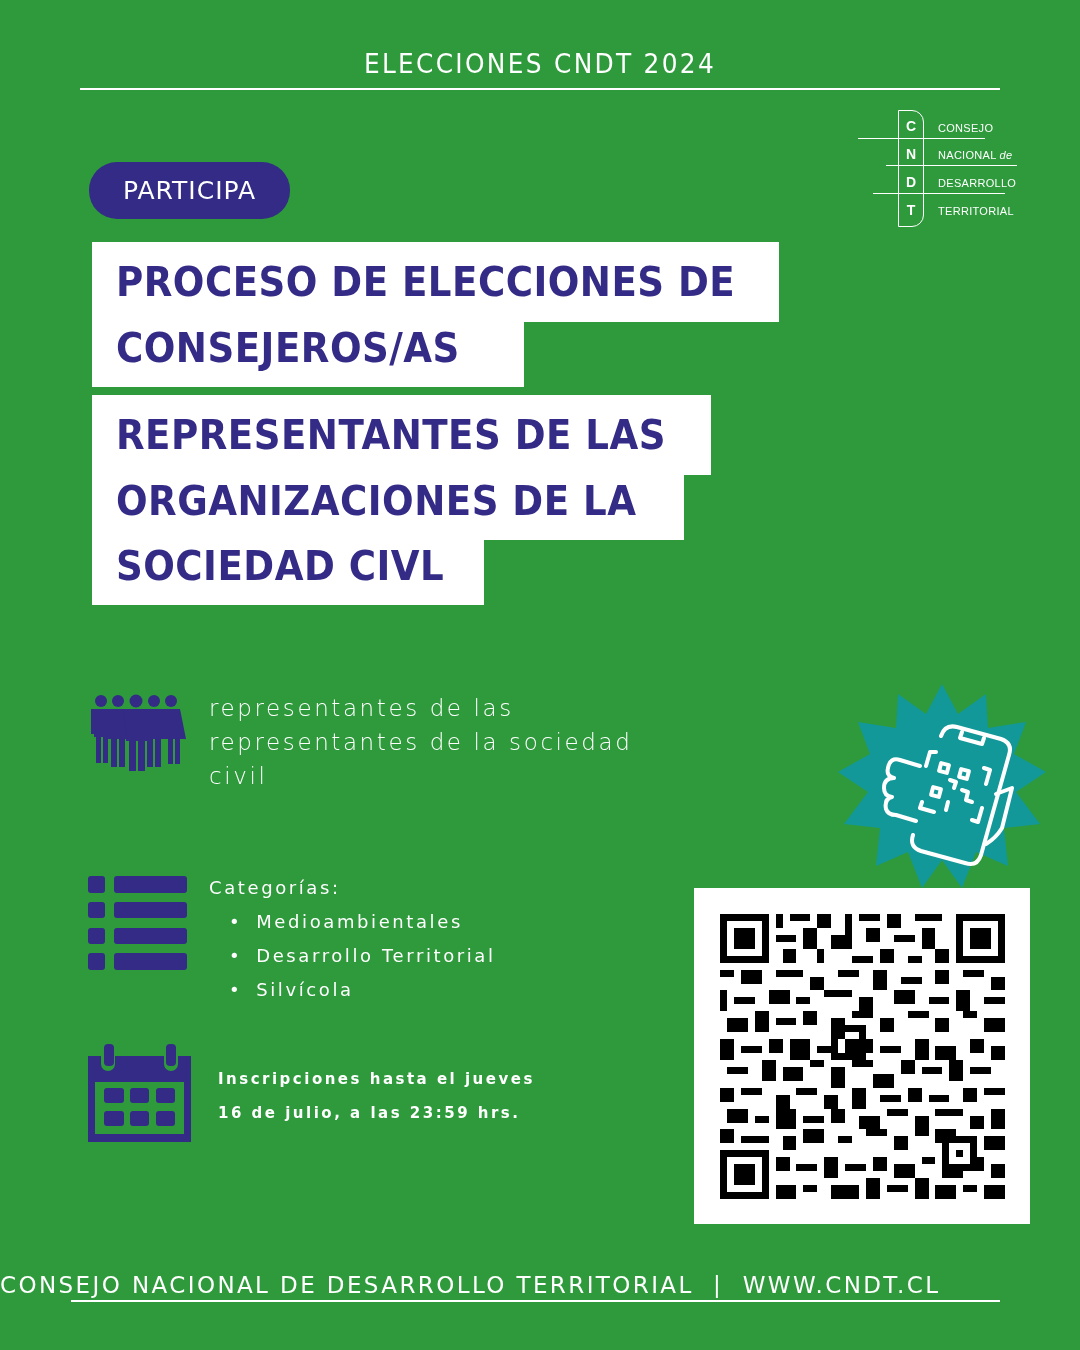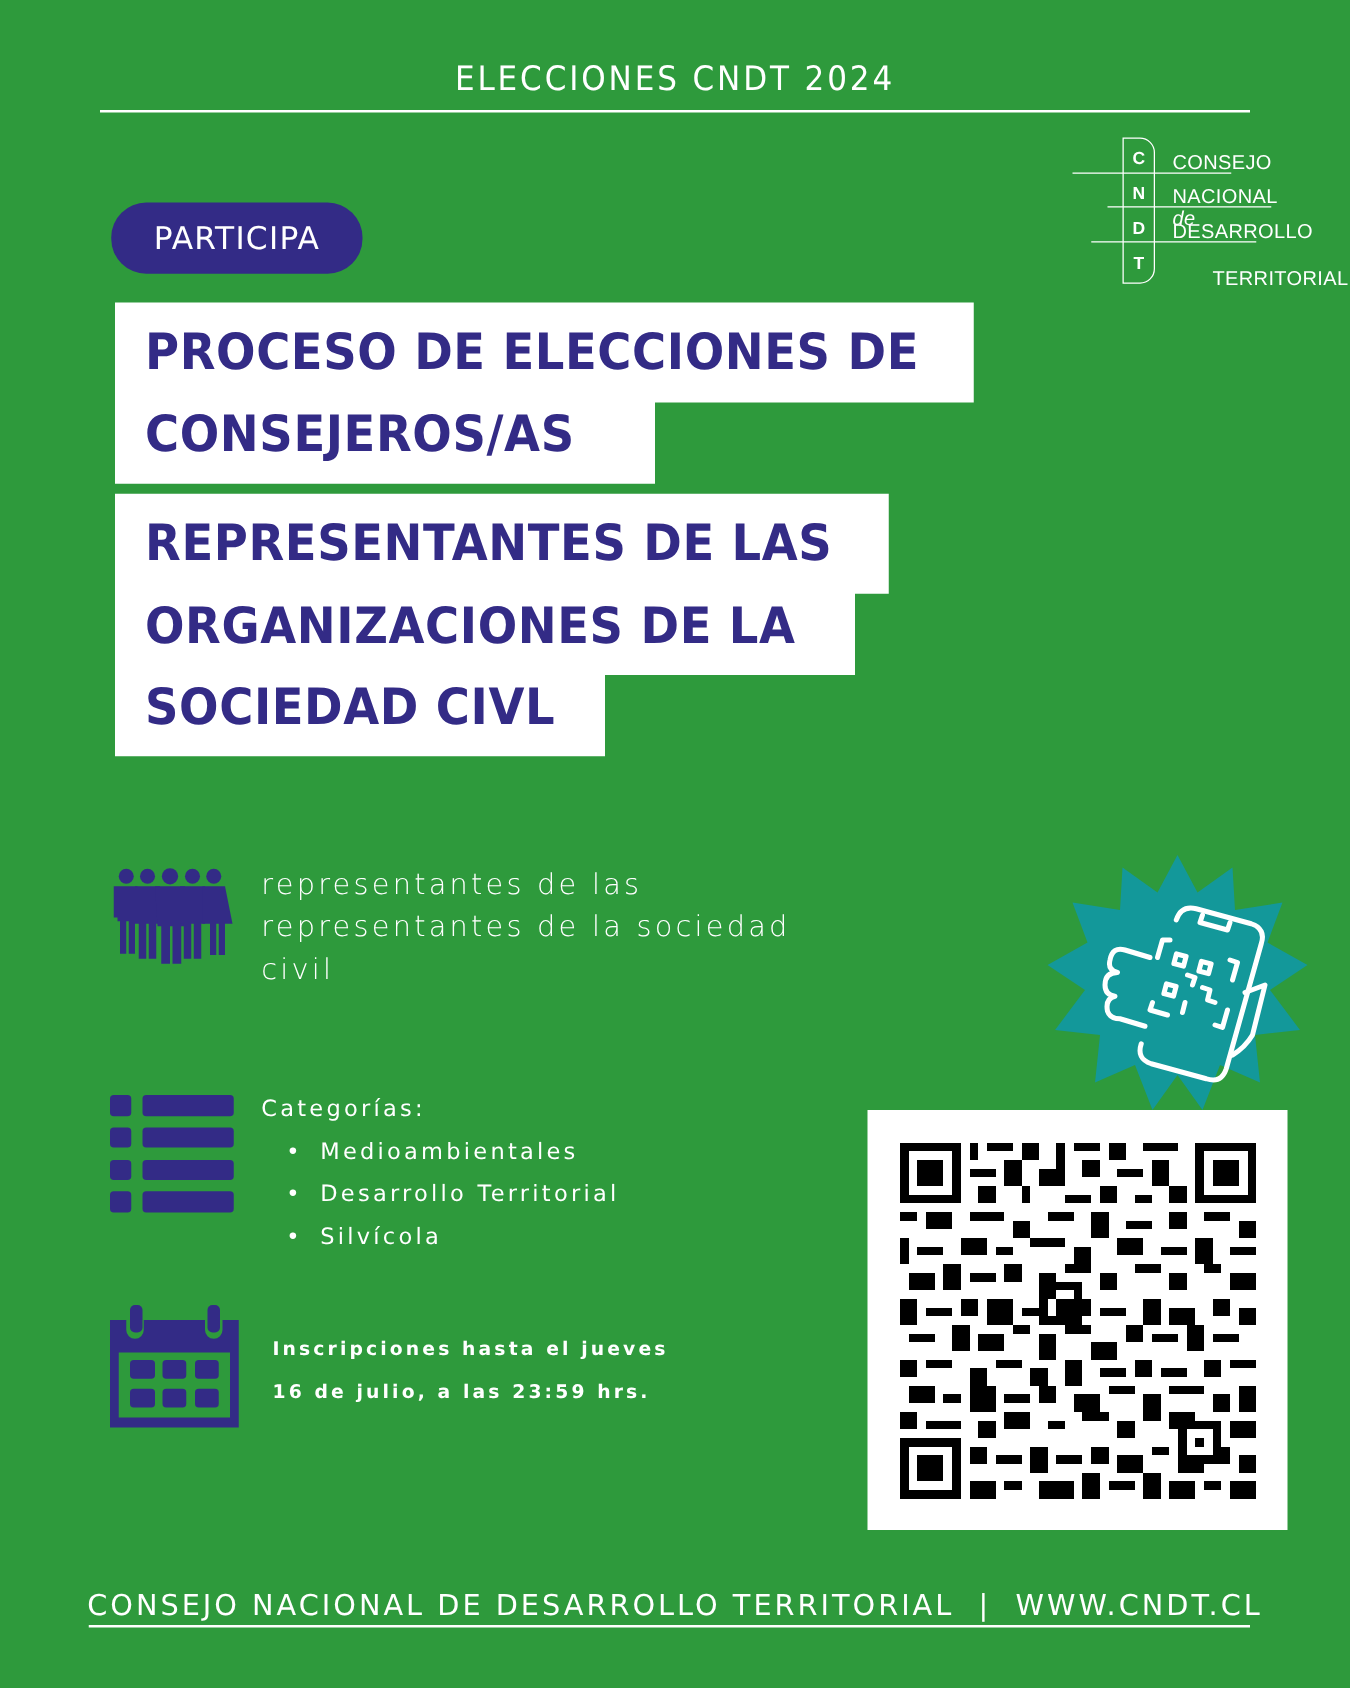--- a/index.html
+++ b/index.html
@@ -22,21 +22,21 @@
   .logo { position: absolute; left: 858px; top: 110px; width: 180px; height: 118px; }
   .logo .bar {
     position: absolute; left: 40px; top: 0; width: 26px; height: 117px;
     border: 1.5px solid #fff; border-left-width: 1.5px; border-radius: 0 12px 12px 0;
     border-top-left-radius: 0;
   }
   .logo .letter {
     position: absolute; left: 40px; width: 26px; text-align: center;
     font-size: 14px; font-weight: bold;
   }
-  .logo .word { position: absolute; left: 80px; font-size: 16px; letter-spacing: 0.3px; }
+  .logo .word { position: absolute; left: 80px; font-size: 11px; letter-spacing: 0.3px; }
   .logo .word i { font-style: italic; }
   .logo .hline { position: absolute; height: 1px; background: #fff; }
 
   .pill {
     position: absolute; left: 89px; top: 162px; width: 201px; height: 57px;
     background: #332b86; border-radius: 28px;
     display: flex; align-items: center; justify-content: center;
     font-size: 25px; letter-spacing: 1px; font-family: "DejaVu Sans", sans-serif;
     transform-origin: left; 
   }
@@ -61,21 +61,21 @@
     position: absolute; left: 218px; top: 1062px; font-size: 15px; line-height: 34px;
     font-weight: bold; letter-spacing: 2.5px; font-family: "DejaVu Sans", sans-serif;
   }
 
   .qr-card { position: absolute; left: 694px; top: 888px; width: 336px; height: 336px; background: #fff; }
   .qr-card svg { position: absolute; left: 26px; top: 25px; }
 
   .badge { position: absolute; left: 836px; top: 684px; width: 212px; height: 206px; }
 
   .footer-text {
-    position: absolute; left: 0; top: 1272px; width: 1080px; text-align: center;
+    position: absolute; left: 0; top: 1272px; width: 892px; text-align: center;
     font-size: 23px; letter-spacing: 2.4px; font-family: "DejaVu Sans", sans-serif;
   }
   .footer-rule { position: absolute; left: 71px; top: 1300px; width: 929px; height: 1.5px; background: #fff; }
 </style>
 </head>
 <body>
 
 <div>
 
   <div class="top-title">ELECCIONES CNDT 2024</div>
@@ -86,21 +86,21 @@
     <div class="hline" style="left:0; top:28px; width:127px;"></div>
     <div class="hline" style="left:28px; top:55px; width:131px;"></div>
     <div class="hline" style="left:15px; top:83px; width:132px;"></div>
     <div class="letter" style="top:8px;">C</div>
     <div class="letter" style="top:36px;">N</div>
     <div class="letter" style="top:64px;">D</div>
     <div class="letter" style="top:92px;">T</div>
     <div class="word" style="top:12px;">CONSEJO</div>
     <div class="word" style="top:39px;"><span>NACIONAL</span> <i>de</i></div>
     <div class="word" style="top:67px;">DESARROLLO</div>
-    <div class="word" style="top:105px;margin-left:32px;">TERRITORIAL</div>
+    <div class="word" style="top:95px;">TERRITORIAL</div>
   </div>
 
   <div class="pill">PARTICIPA</div>
 
   <div class="hblock" style="left:92px; top:242px; width:687px; height:80px;"></div>
   <div class="hblock" style="left:92px; top:318px; width:432px; height:69px;"></div>
   <div class="hline-text" style="top:259px;">PROCESO DE ELECCIONES DE</div>
   <div class="hline-text" style="top:325px;">CONSEJEROS/AS</div>
 
   <div class="hblock" style="left:92px; top:395px; width:619px; height:80px;"></div>

